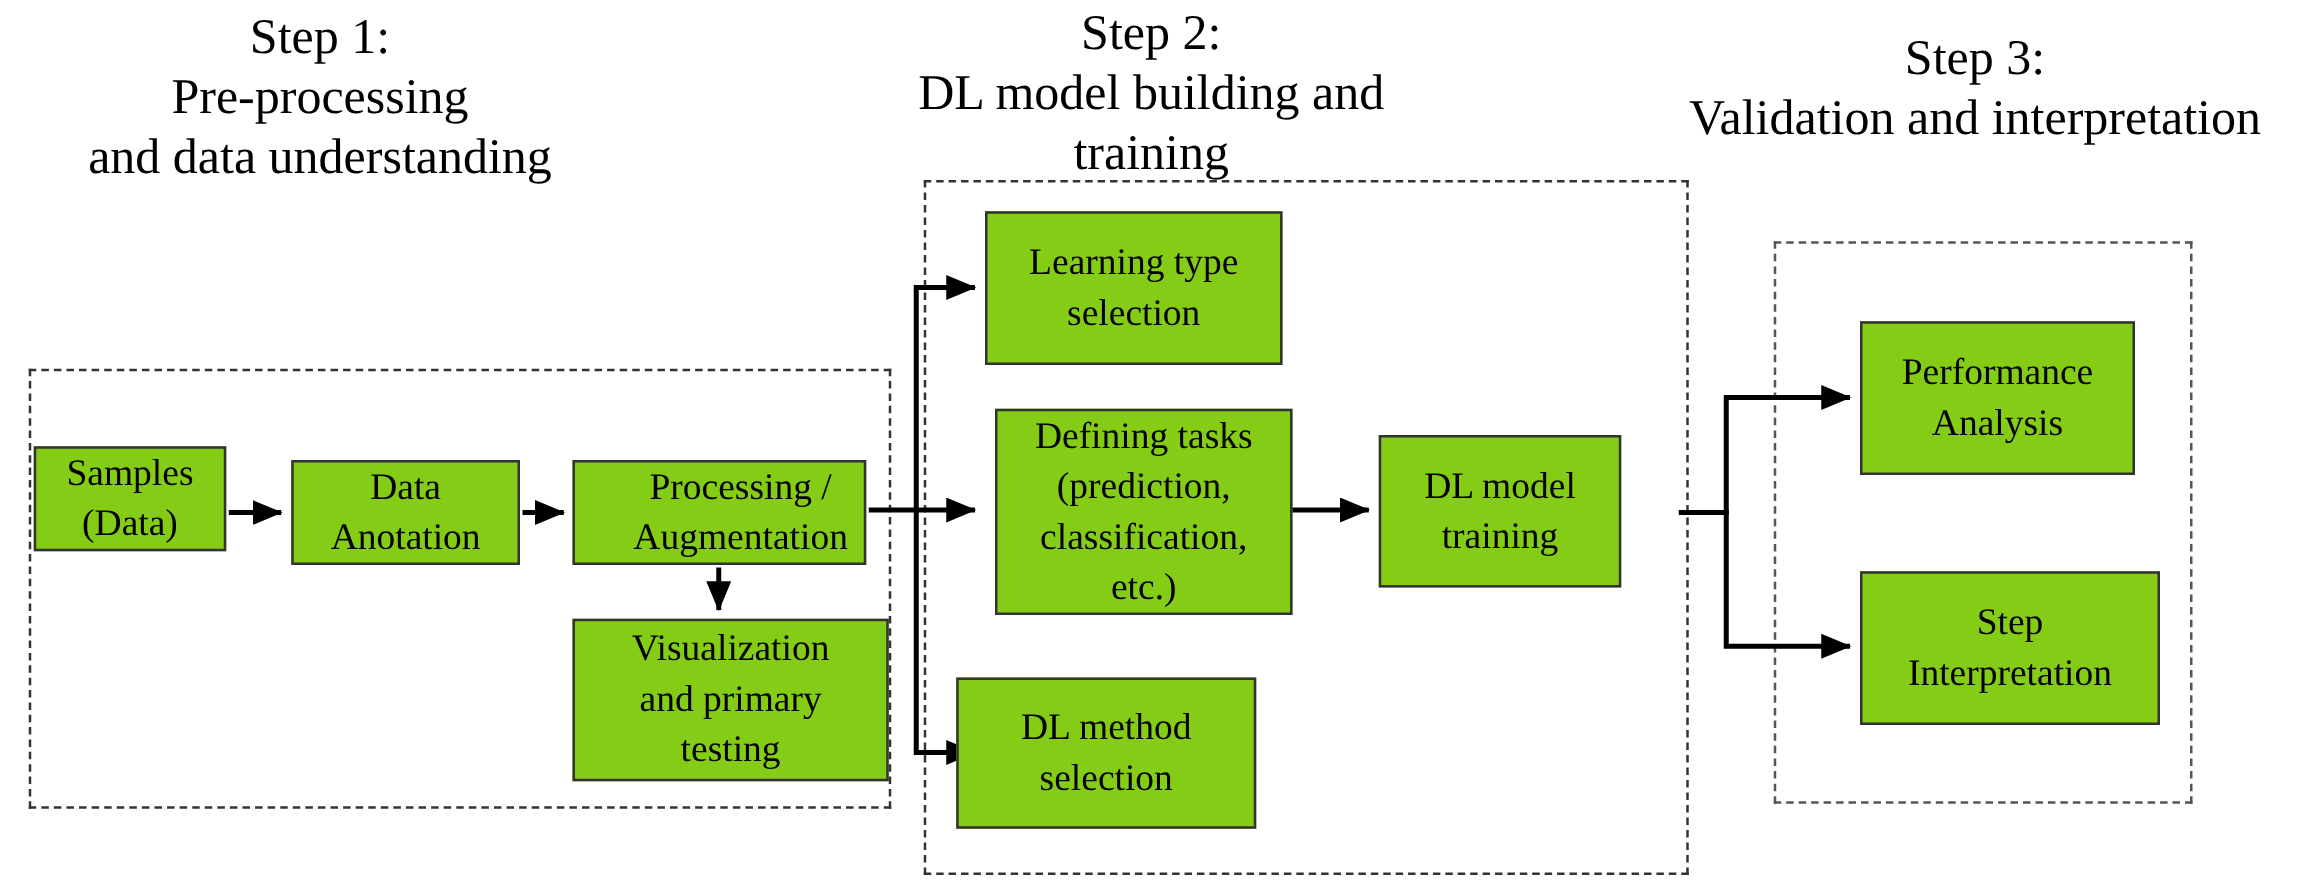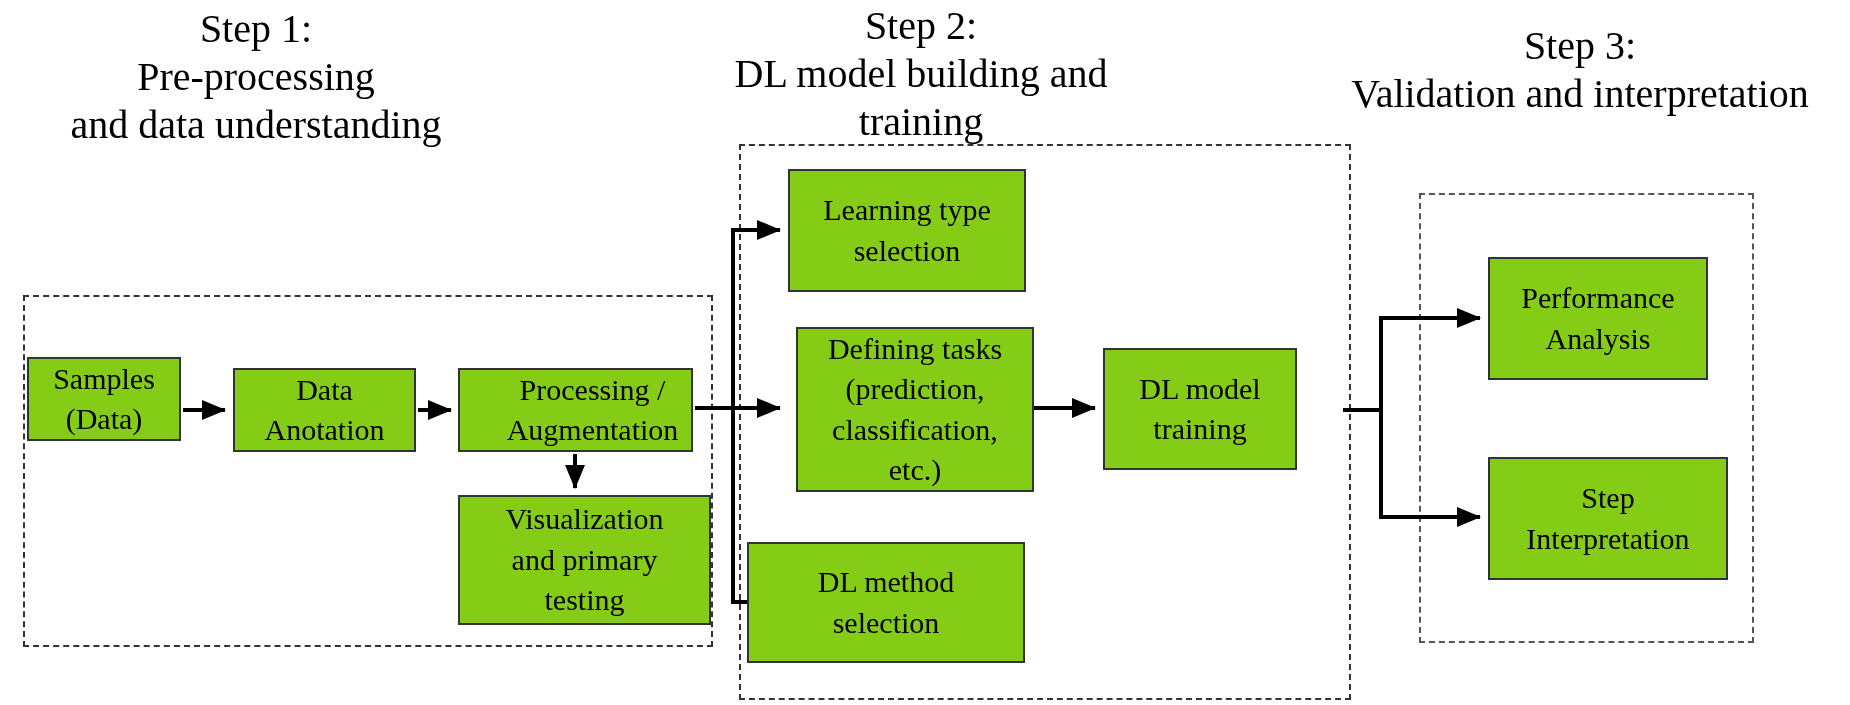--- a/index.html
+++ b/index.html
@@ -86,21 +86,21 @@
   <div class="node" style="left:437px; top:495px; width:253px; height:130px;">Visualization
 and primary
 testing</div>
 
   <div class="node" style="left:767px; top:169px; width:238px; height:123px;">Learning type
 selection</div>
   <div class="node" style="left:775px; top:327px; width:238px; height:165px;">Defining tasks
 (prediction,
 classification,
 etc.)</div>
-  <div class="node" style="left:726px; top:542px; width:278px; height:121px;">DL method
+  <div class="node" style="left:744px; top:542px; width:240px; height:121px;">DL method
 selection</div>
   <div class="node" style="left:1082px; top:348px; width:194px; height:122px;">DL model
 training</div>
 
   <div class="node" style="left:1467px; top:257px; width:220px; height:123px;">Performance
 Analysis</div>
   <div class="node" style="left:1467px; top:457px; width:240px; height:123px;">Step
 Interpretation</div>
 
 </div>

